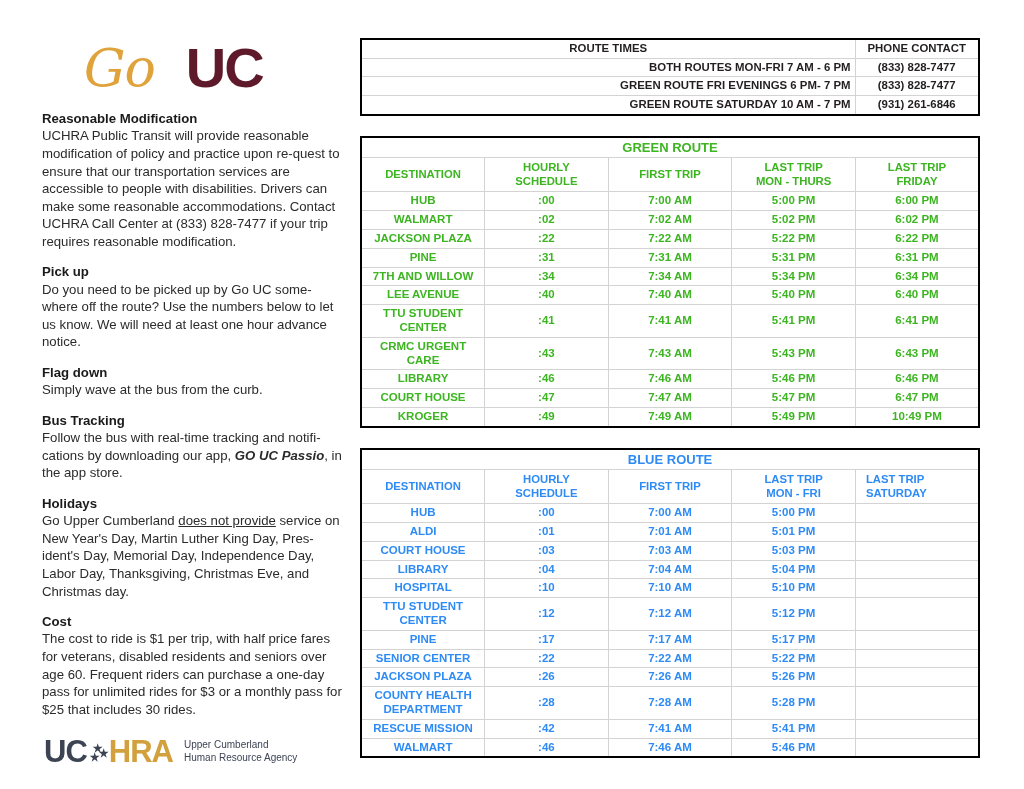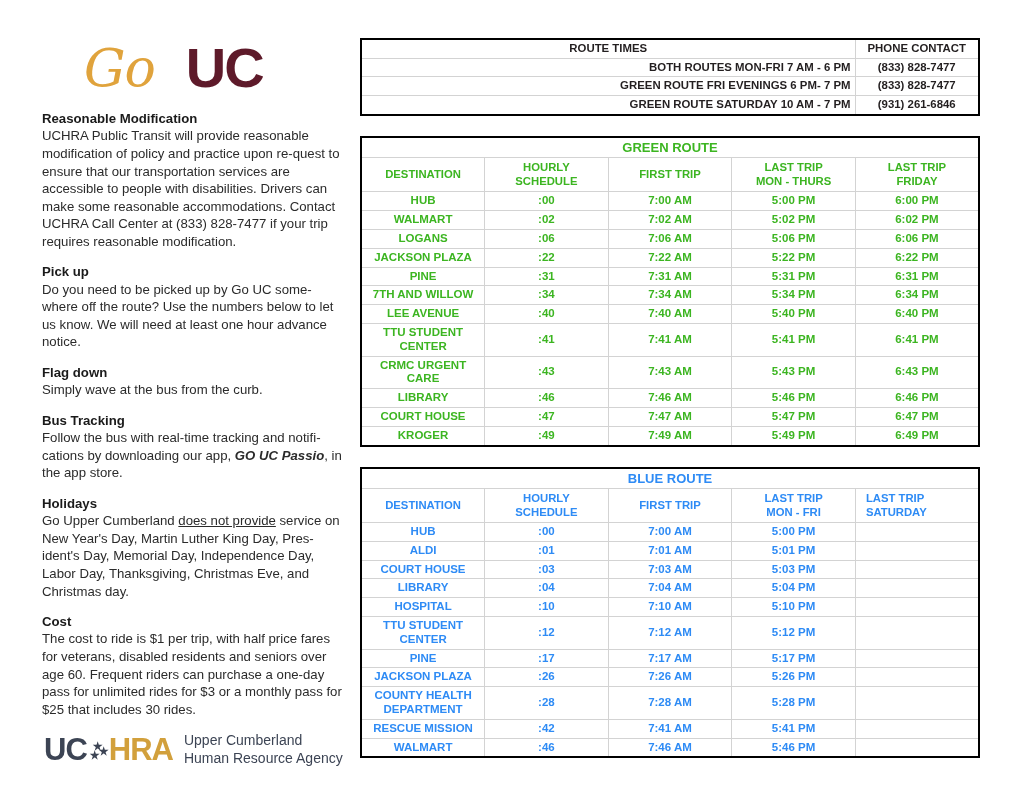--- a/index.html
+++ b/index.html
@@ -106,21 +106,21 @@
     position: absolute;
     color: #3c4454;
     font-size: 11px;
     line-height: 1;
   }
   .st1 { left: 5px; top: 4px; }
   .st2 { left: 11px; top: 9px; }
   .st3 { left: 2px; top: 13px; }
   .uchra-text {
     margin-left: 11px;
-    font-size: 14px;
+    font-size: 10px;
     line-height: 1.24;
     color: #3c4454;
   }
 
   
   .right-col {
     width: 672px;
     padding: 38px 44px 0 8px;
     box-sizing: border-box;
   }
@@ -292,27 +292,20 @@
             <td class="green-txt">6:00 PM</td>
           </tr>
         <tr>
             <td class="green-txt">WALMART</td>
             <td class="green-txt">:02</td>
             <td class="green-txt">7:02 AM</td>
             <td class="green-txt">5:02 PM</td>
             <td class="green-txt">6:02 PM</td>
           </tr>
         <tr>
-            <td class="green-txt">LOGANS</td>
-            <td class="green-txt">:06</td>
-            <td class="green-txt">7:06 AM</td>
-            <td class="green-txt">5:06 PM</td>
-            <td class="green-txt">6:06 PM</td>
-          </tr>
-        <tr>
             <td class="green-txt">JACKSON PLAZA</td>
             <td class="green-txt">:22</td>
             <td class="green-txt">7:22 AM</td>
             <td class="green-txt">5:22 PM</td>
             <td class="green-txt">6:22 PM</td>
           </tr>
         <tr>
             <td class="green-txt">PINE</td>
             <td class="green-txt">:31</td>
             <td class="green-txt">7:31 AM</td>
@@ -359,21 +352,21 @@
             <td class="green-txt">:47</td>
             <td class="green-txt">7:47 AM</td>
             <td class="green-txt">5:47 PM</td>
             <td class="green-txt">6:47 PM</td>
           </tr>
         <tr>
             <td class="green-txt">KROGER</td>
             <td class="green-txt">:49</td>
             <td class="green-txt">7:49 AM</td>
             <td class="green-txt">5:49 PM</td>
-            <td class="green-txt">6:49 PM</td>
+            <td class="green-txt">10:49 PM</td>
           </tr>
       </tbody>
     </table>
 
     <div class="gap"></div>
 
     <table class="grid sched">
       <thead>
         <tr>
           <td class="banner blue-txt" colspan="5">BLUE ROUTE</td>
@@ -439,20 +432,27 @@
             <td class="blue-txt"></td>
           </tr>
         <tr>
             <td class="blue-txt">PINE</td>
             <td class="blue-txt">:17</td>
             <td class="blue-txt">7:17 AM</td>
             <td class="blue-txt">5:17 PM</td>
             <td class="blue-txt"></td>
           </tr>
         <tr>
+            <td class="blue-txt">SENIOR CENTER</td>
+            <td class="blue-txt">:22</td>
+            <td class="blue-txt">7:22 AM</td>
+            <td class="blue-txt">5:22 PM</td>
+            <td class="blue-txt"></td>
+          </tr>
+        <tr>
             <td class="blue-txt">JACKSON PLAZA</td>
             <td class="blue-txt">:26</td>
             <td class="blue-txt">7:26 AM</td>
             <td class="blue-txt">5:26 PM</td>
             <td class="blue-txt"></td>
           </tr>
         <tr>
             <td class="blue-txt">COUNTY HEALTH DEPARTMENT</td>
             <td class="blue-txt">:28</td>
             <td class="blue-txt">7:28 AM</td>

